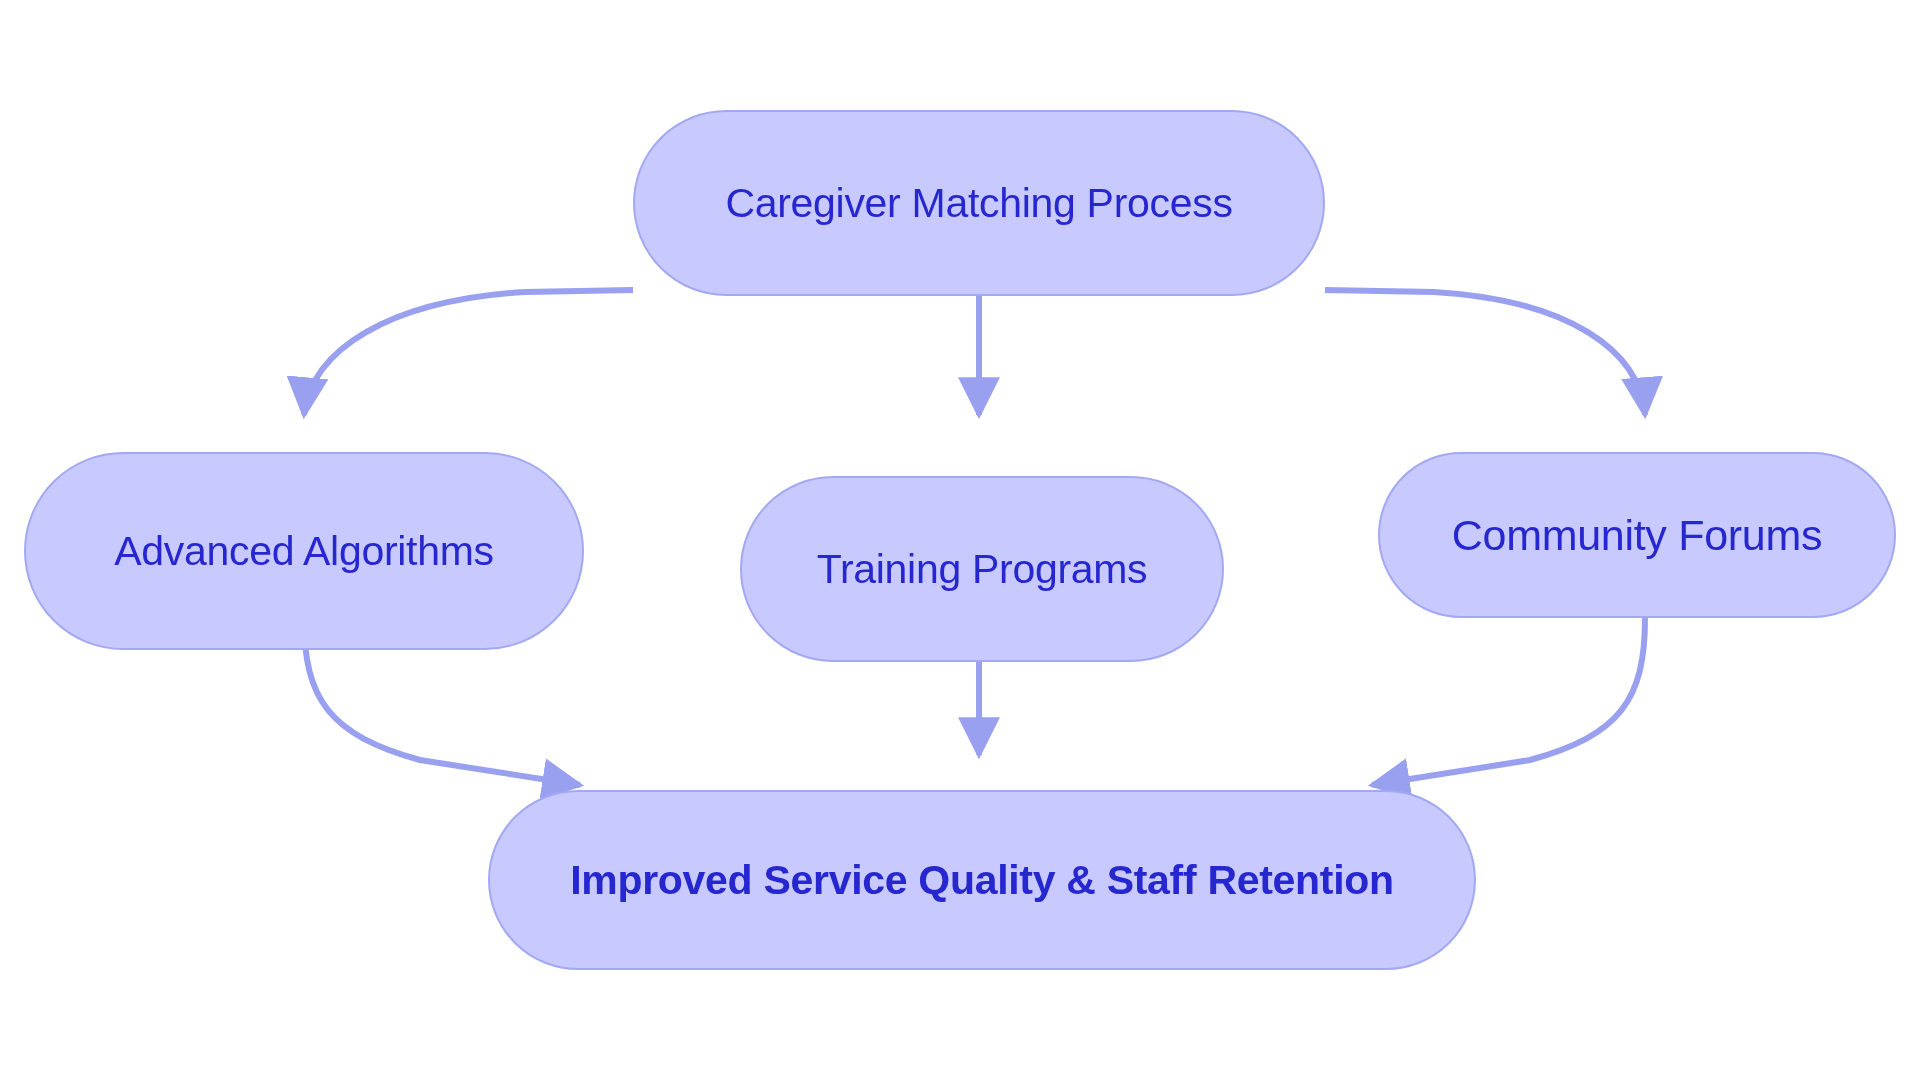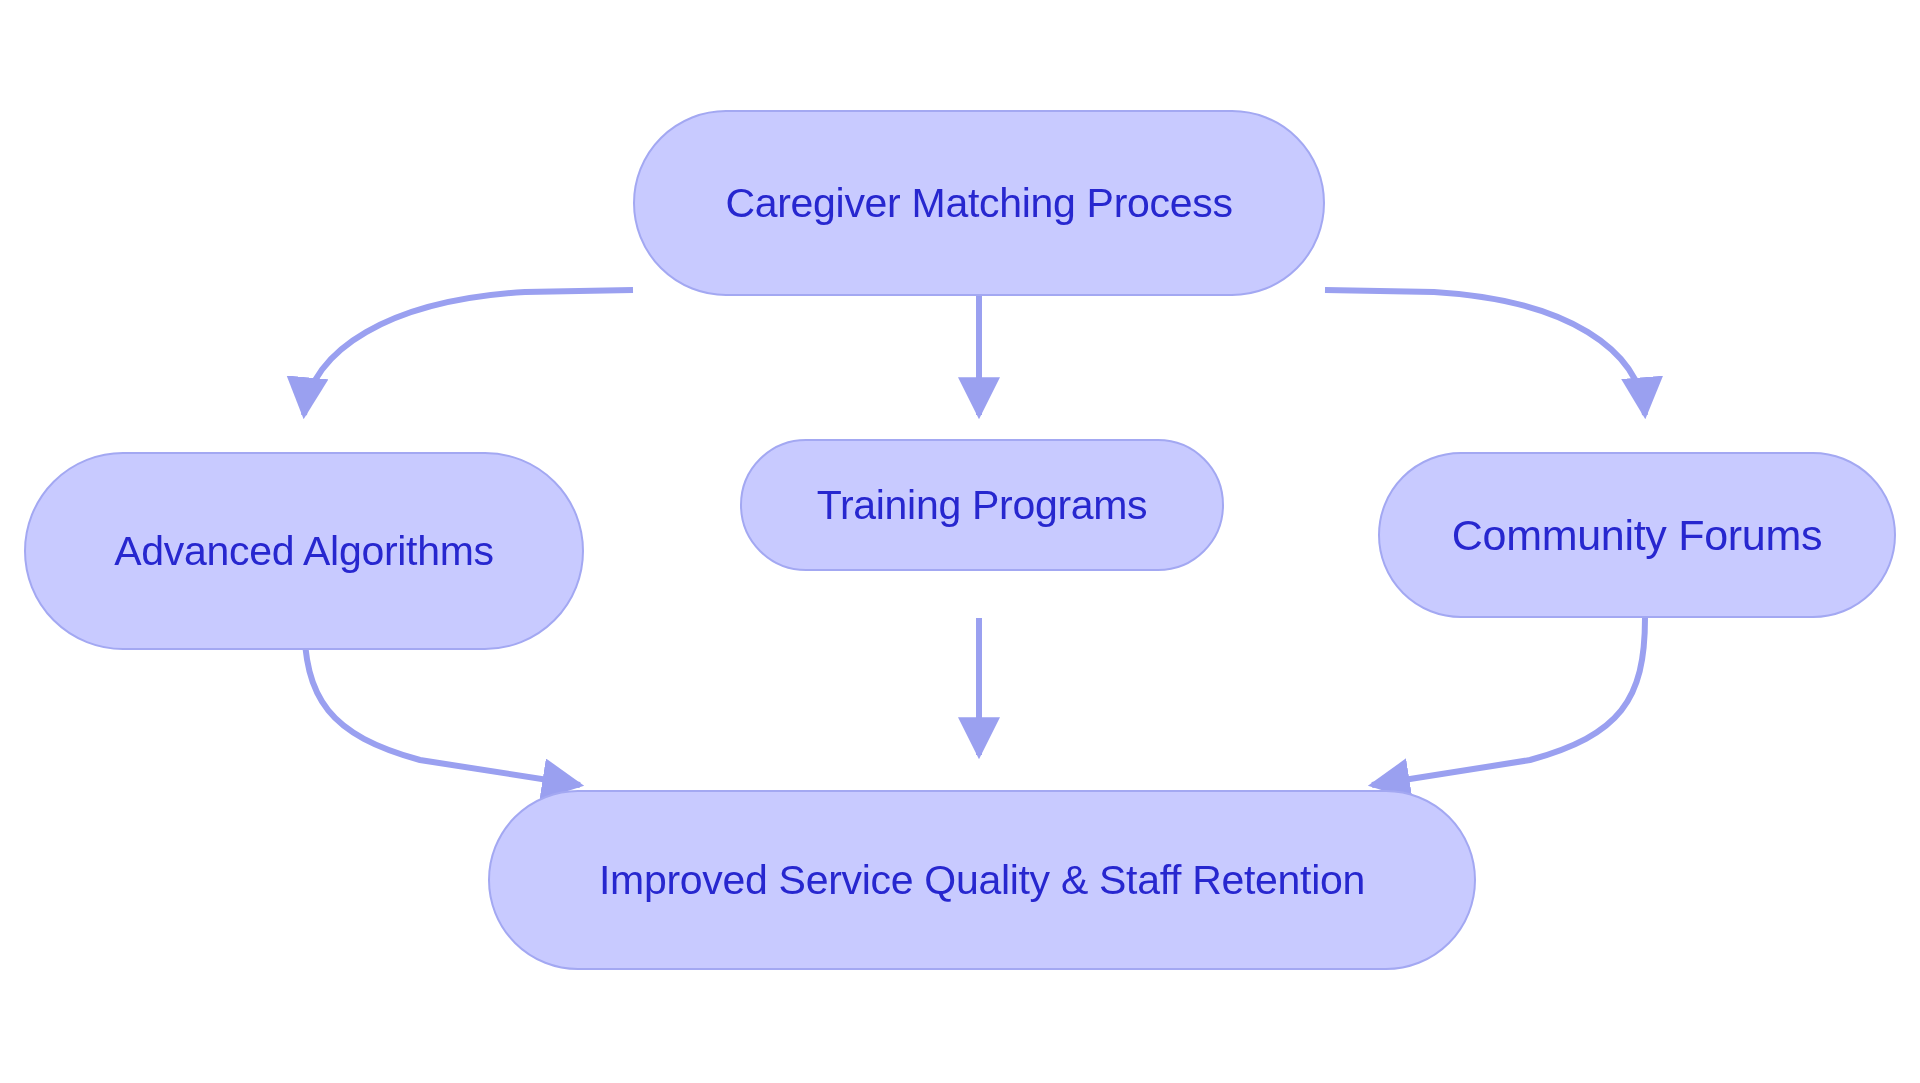--- a/index.html
+++ b/index.html
@@ -53,36 +53,36 @@
   }
   #node-root .node-label { font-size: 41px; }
 
   #node-algorithms {
     left: 24px;   top: 452px;
     width: 560px; height: 198px;
   }
   #node-algorithms .node-label { font-size: 41px; }
 
   #node-training {
-    left: 740px;  top: 439px;
-    width: 484px; height: 132px;
+    left: 740px;  top: 476px;
+    width: 484px; height: 186px;
   }
   #node-training .node-label { font-size: 41px; }
 
   #node-forums {
     left: 1378px; top: 452px;
     width: 518px; height: 166px;
   }
   #node-forums .node-label { font-size: 43px; }
 
   #node-outcome {
     left: 488px;  top: 790px;
     width: 988px; height: 180px;
   }
-  #node-outcome .node-label { font-size: 41px; }
+  #node-outcome .node-label { font-size: 41px; font-weight: bold; }
 </style>
 </head>
 <body>
 
 <div id="diagram-root">
 
   <svg id="edge-layer" viewBox="0 0 1920 1083" width="1920" height="1083" xmlns="http://www.w3.org/2000/svg">
     <defs>
       <marker id="arrowhead" viewBox="0 0 10 10" refX="9" refY="5" markerWidth="7" markerHeight="7" orient="auto-start-reverse" markerUnits="strokeWidth">
         <path d="M 0 0 L 10 5 L 0 10 z" fill="#9aa0f0"></path>

